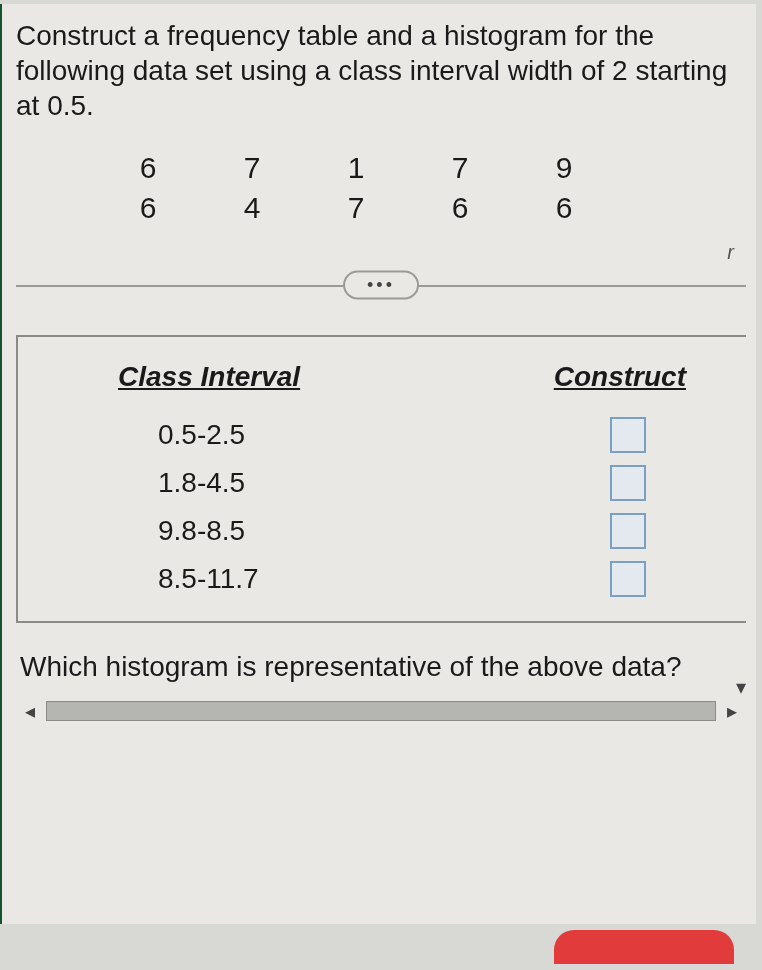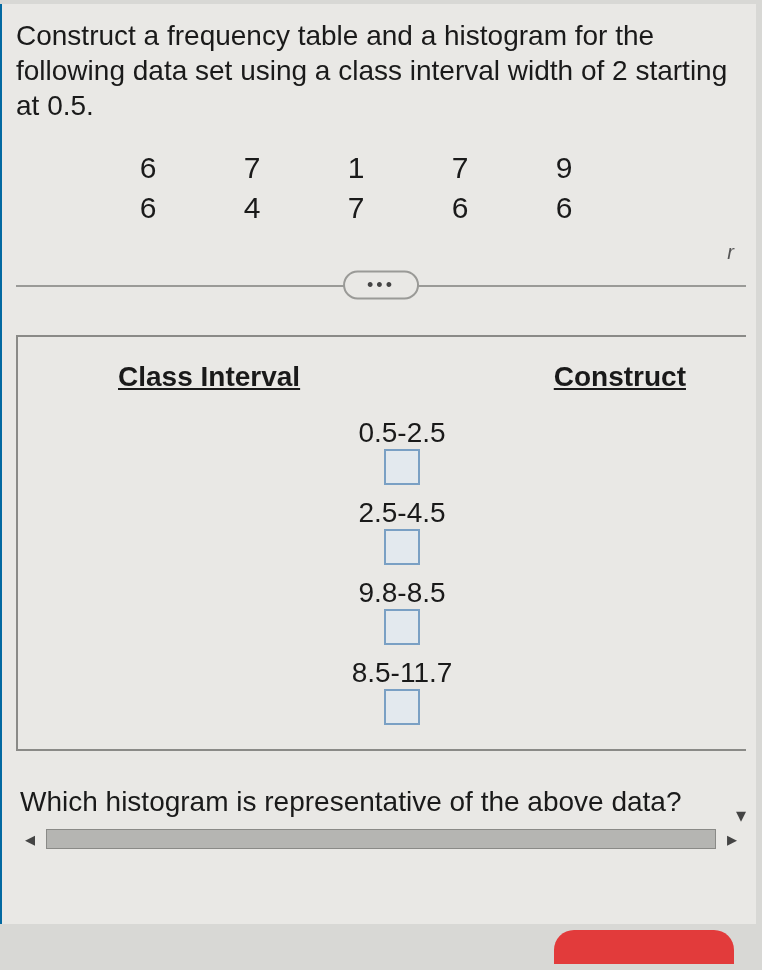--- a/index.html
+++ b/index.html
@@ -8,21 +8,21 @@
     height: 970px;
     background: #d8d8d5;
     font-family: Arial, Helvetica, sans-serif;
     color: #1a1a1a;
     overflow: hidden;
     position: relative;
   }
   .page {
     background: #e9e8e5;
     margin: 4px 6px 0 0;
-    border-left: 2px solid #0369a1;
+    border-left: 2px solid #14532d;
     min-height: 920px;
     padding: 14px 10px 0 14px;
     position: relative;
   }
   .question {
     font-size: 28px;
     line-height: 1.25;
     margin-bottom: 28px;
   }
   .data-grid {
@@ -73,27 +73,27 @@
   }
   .table-head {
     display: flex;
     justify-content: space-between;
     padding: 0 60px 18px 100px;
   }
   .table-head span {
     font-size: 28px;
     font-weight: bold;
     text-decoration: underline;
+    font-style: italic;
   }
   .table-row {
     display: flex;
     justify-content: space-between;
     align-items: center;
     padding: 6px 100px 6px 140px;
-    flex-direction: column;
   }
   .interval {
     font-size: 28px;
   }
   .freq-input {
     width: 36px;
     height: 36px;
     border: 2px solid #7aa0c4;
     background: #e3e9ee;
     text-align: center;
@@ -165,34 +165,34 @@
   <div class="table-box">
     <div class="table-head">
       <span>Class Interval</span>
       <span>Construct</span>
     </div>
     <div class="table-row">
       <span class="interval">0.5-2.5</span>
       <input class="freq-input" value="" style="">
     </div>
     <div class="table-row">
-      <span class="interval">2.5-4.5</span>
+      <span class="interval">1.8-4.5</span>
       <input class="freq-input" value="" style="">
     </div>
     <div class="table-row">
       <span class="interval">9.8-8.5</span>
       <input class="freq-input" value="" style="">
     </div>
     <div class="table-row">
       <span class="interval">8.5-11.7</span>
       <input class="freq-input" value="" style="">
     </div>
   </div>
 
-  <div style="display:flex; align-items:flex-end;gap:44px;">
+  <div style="display:flex; align-items:center;gap:44px;">
     <p class="followup" style="flex:1">Which histogram is representative of the above data?</p>
     <span class="dropdown-caret" style="margin-top:34px">▾</span>
   </div>
 
   <div class="scroll-area">
     <span class="scroll-arrow">◂</span>
     <div class="scroll-track"></div>
     <span class="scroll-arrow">▸</span>
   </div>
 

